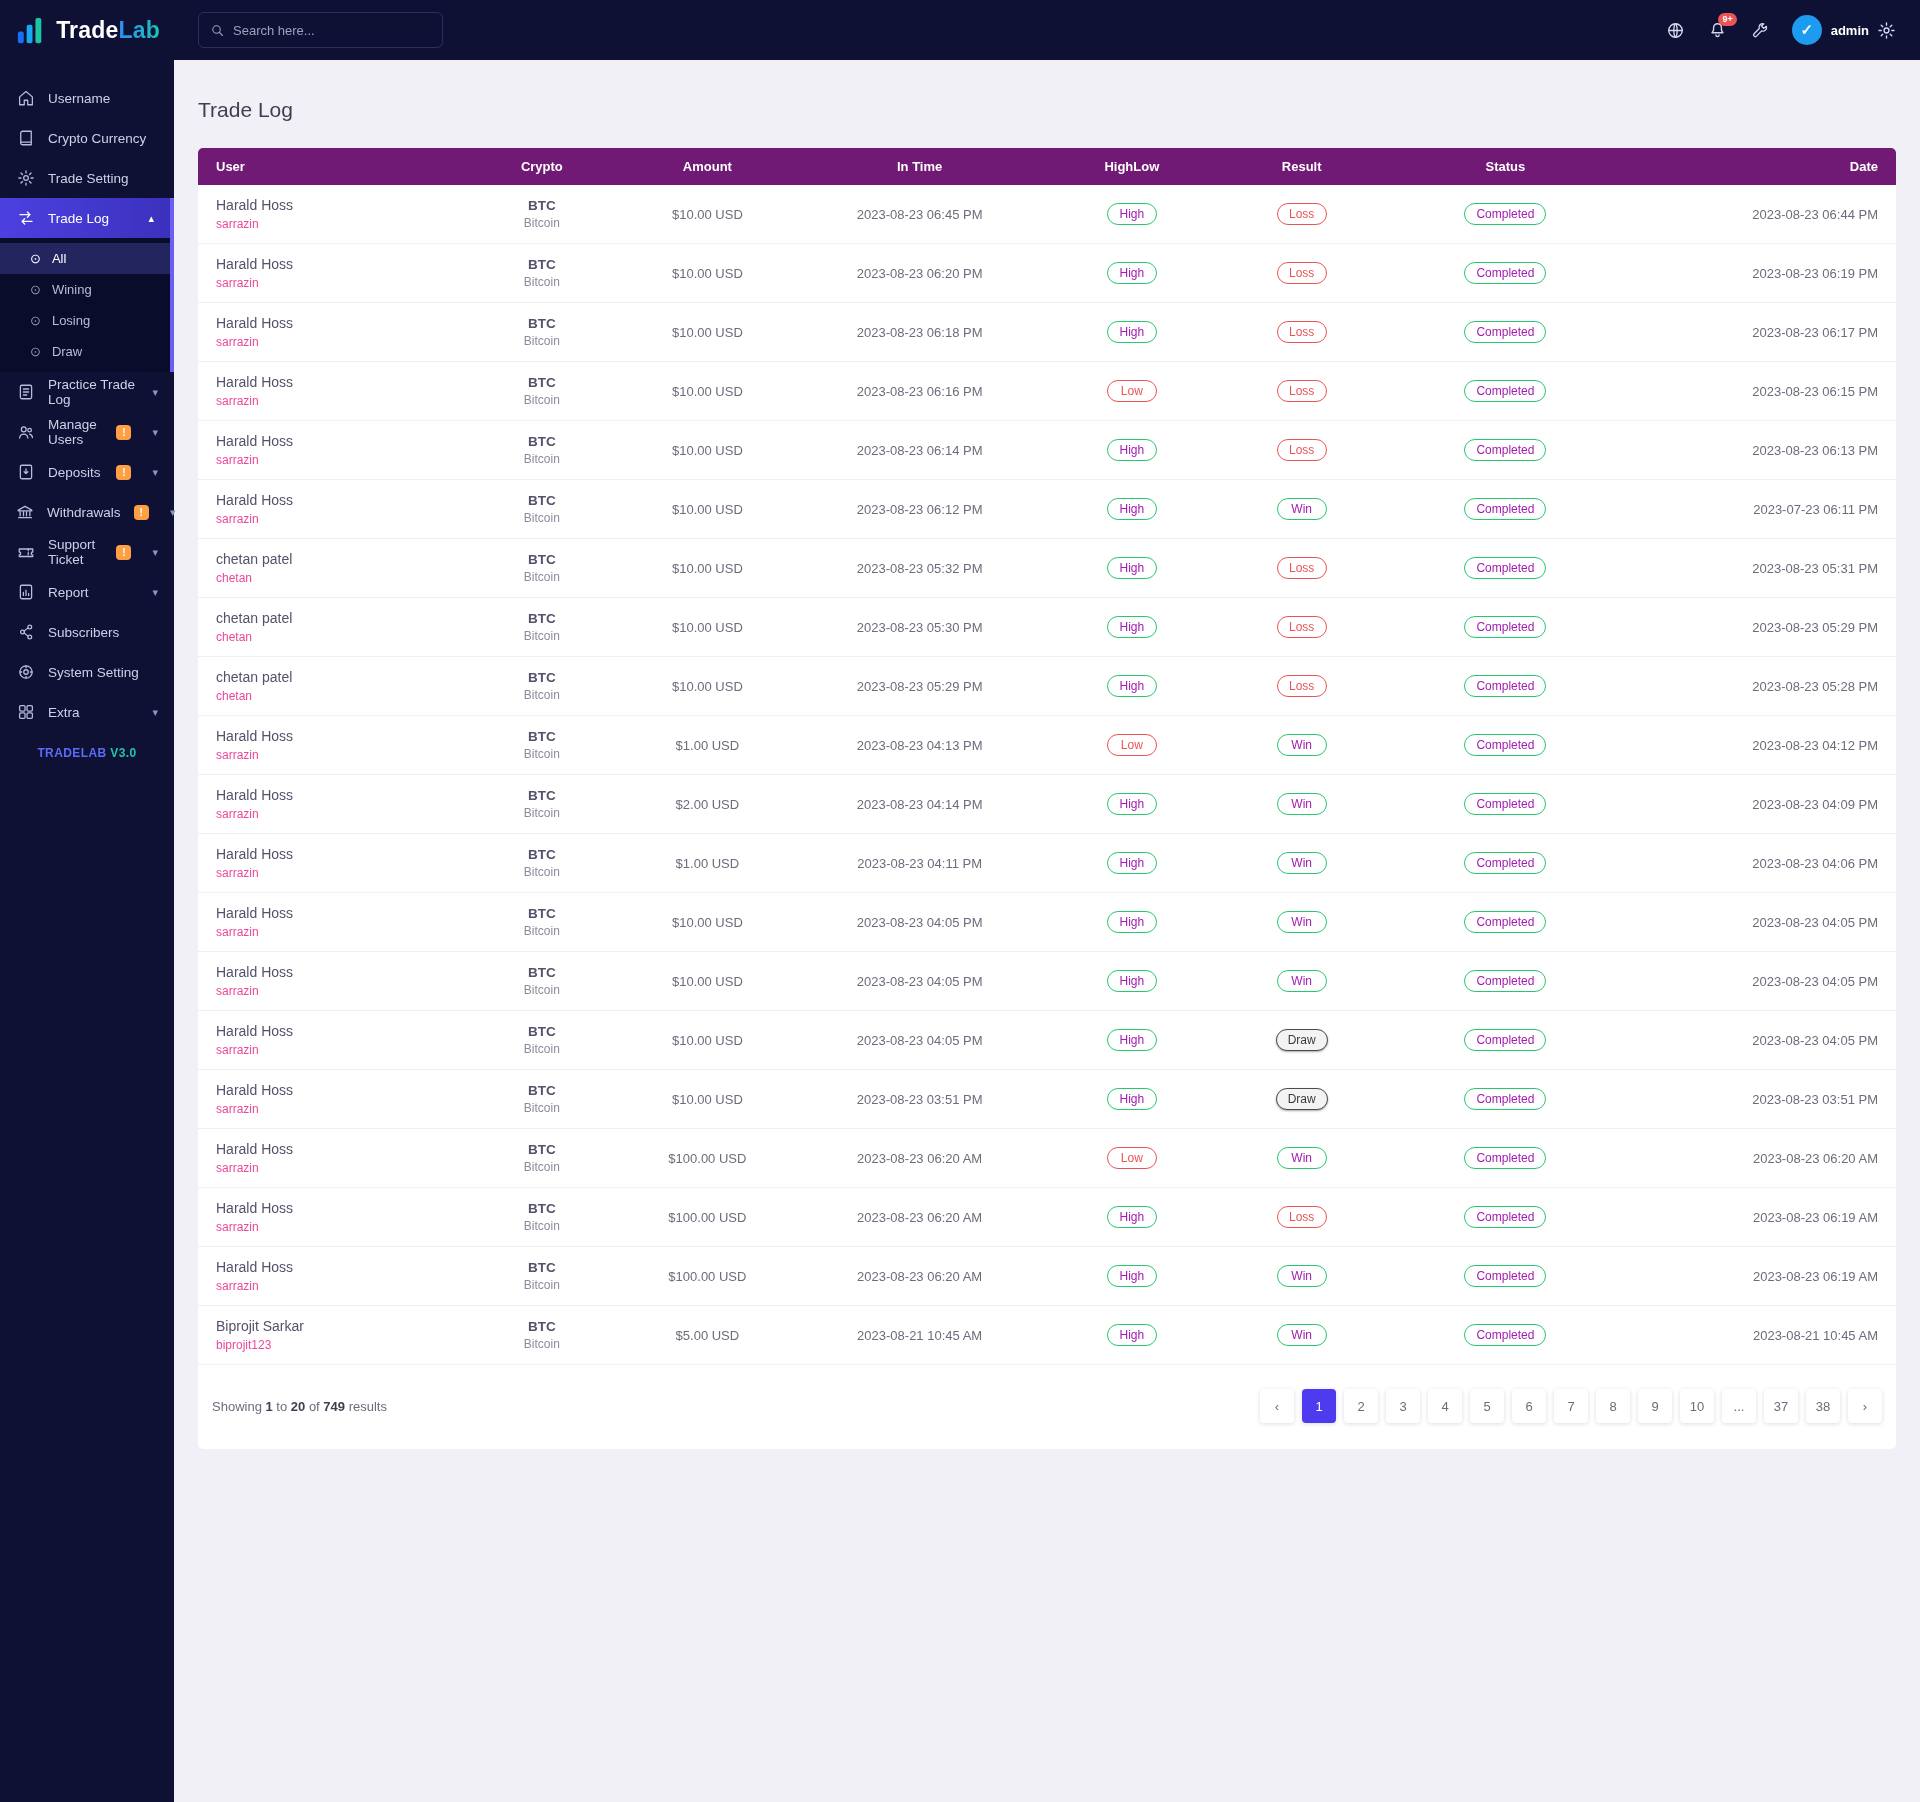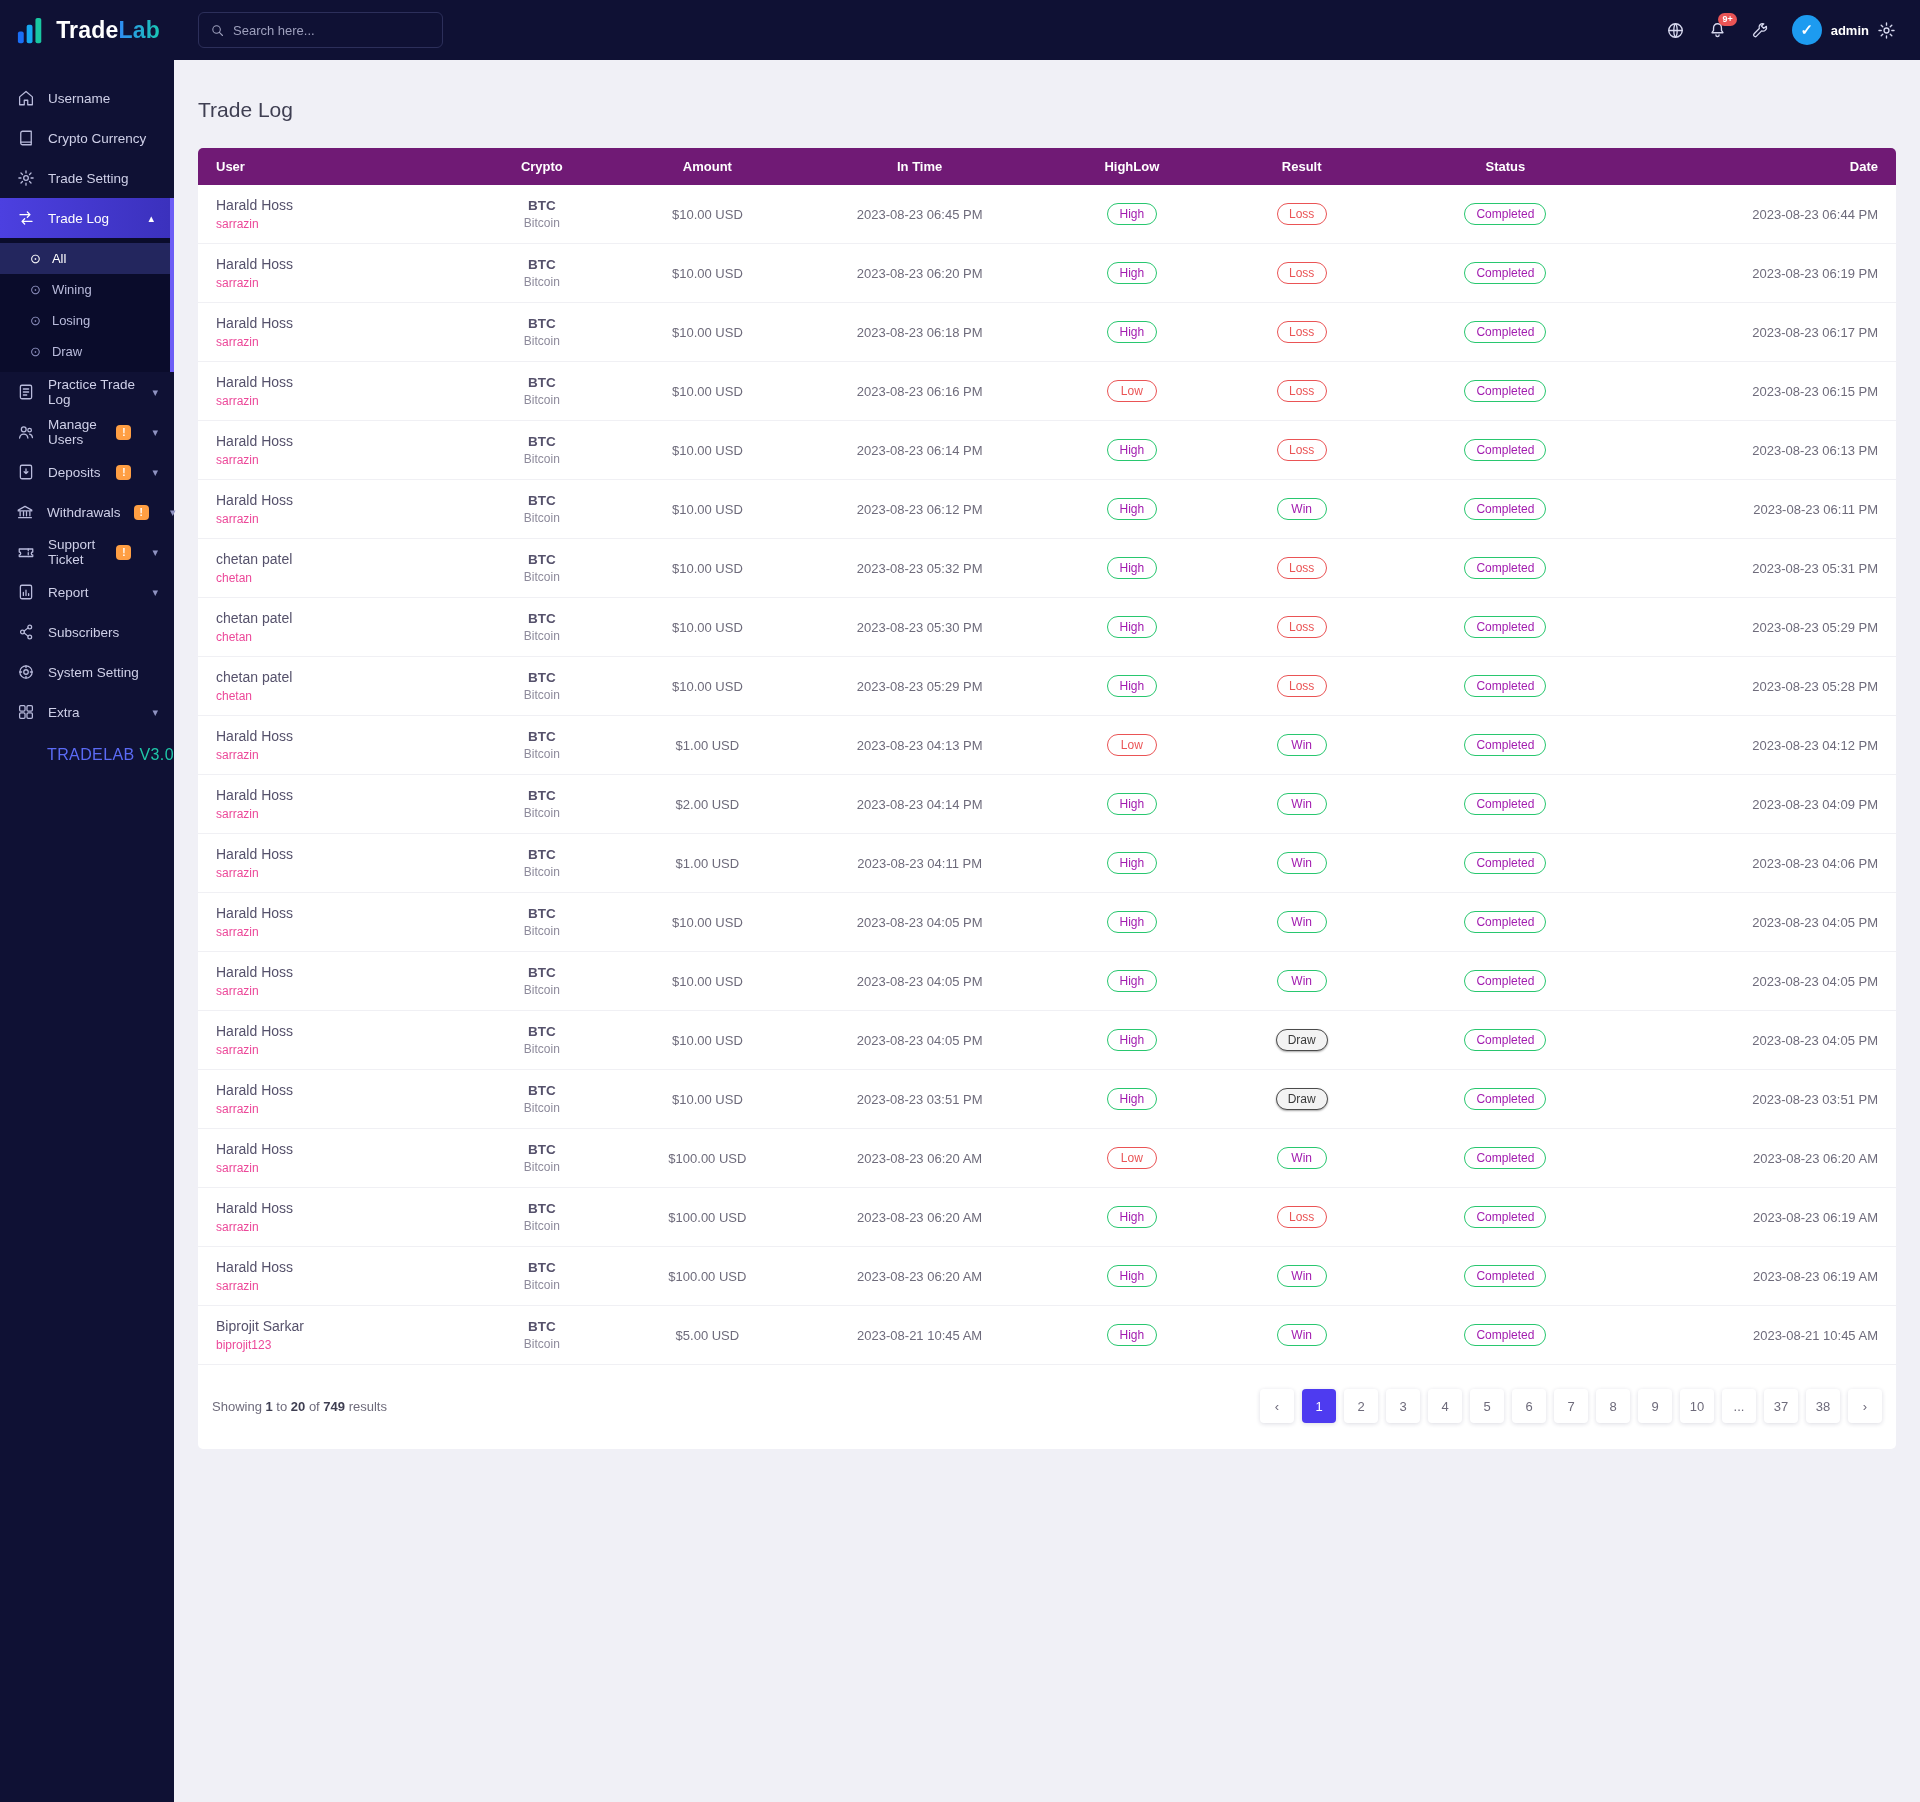--- a/index.html
+++ b/index.html
@@ -42,21 +42,21 @@
   }
   .side-group .parent-active .s-icon, .side-group .parent-active .s-chev { color:#ffffff; }
   .submenu { background:#0a0c2b; padding:5px 0; }
   .sub-item {
     height:31px; display:flex; align-items:center; gap:11px;
     padding:0 16px 0 30px; font-size:13px; color:#b9bbdb; cursor:pointer;
   }
   .sub-ic { font-size:13px; color:#8f92c0; }
   .sub-item.active { background:#23265e; color:#ffffff; }
   .sub-item.active .sub-ic { color:#ffffff; }
-  .version { margin-top:14px; text-align:right; font-size:16px; font-weight:normal; letter-spacing:.4px; }
+  .version { margin-top:14px; text-align:center; font-size:12px; font-weight:bold; letter-spacing:.4px; }
   .v-a { color:#5b6bf5; }
   .v-b { color:#1fc7a8; }
 
   
   .main { flex:1; display:flex; flex-direction:column; min-width:0; }
   .topbar {
     height:60px; background:#0f1134; display:flex; align-items:center;
     justify-content:space-between; padding:0 26px 0 24px; flex-shrink:0;
   }
   .tsearch {
@@ -466,21 +466,21 @@
               <td><div class="uname">Harald Hoss</div><a class="ulogin">sarrazin</a></td>
               <td class="c-center">
                 <div class="csym">BTC</div>
                 <div class="cfull">Bitcoin</div>
               </td>
               <td class="c-center">$10.00 USD</td>
               <td class="c-center">2023-08-23 06:12 PM</td>
               <td class="c-center"><span class="badge b-green">High</span></td>
               <td class="c-center"><span class="badge b-green">Win</span></td>
               <td class="c-center"><span class="badge b-green">Completed</span></td>
-              <td class="c-right">2023-08-23 06:11 PM</td>
+              <td class="c-right">2023-07-23 06:11 PM</td>
             </tr>
             <tr>
               <td><div class="uname">chetan patel</div><a class="ulogin">chetan</a></td>
               <td class="c-center">
                 <div class="csym">BTC</div>
                 <div class="cfull">Bitcoin</div>
               </td>
               <td class="c-center">$10.00 USD</td>
               <td class="c-center">2023-08-23 05:32 PM</td>
               <td class="c-center"><span class="badge b-green">High</span></td>

